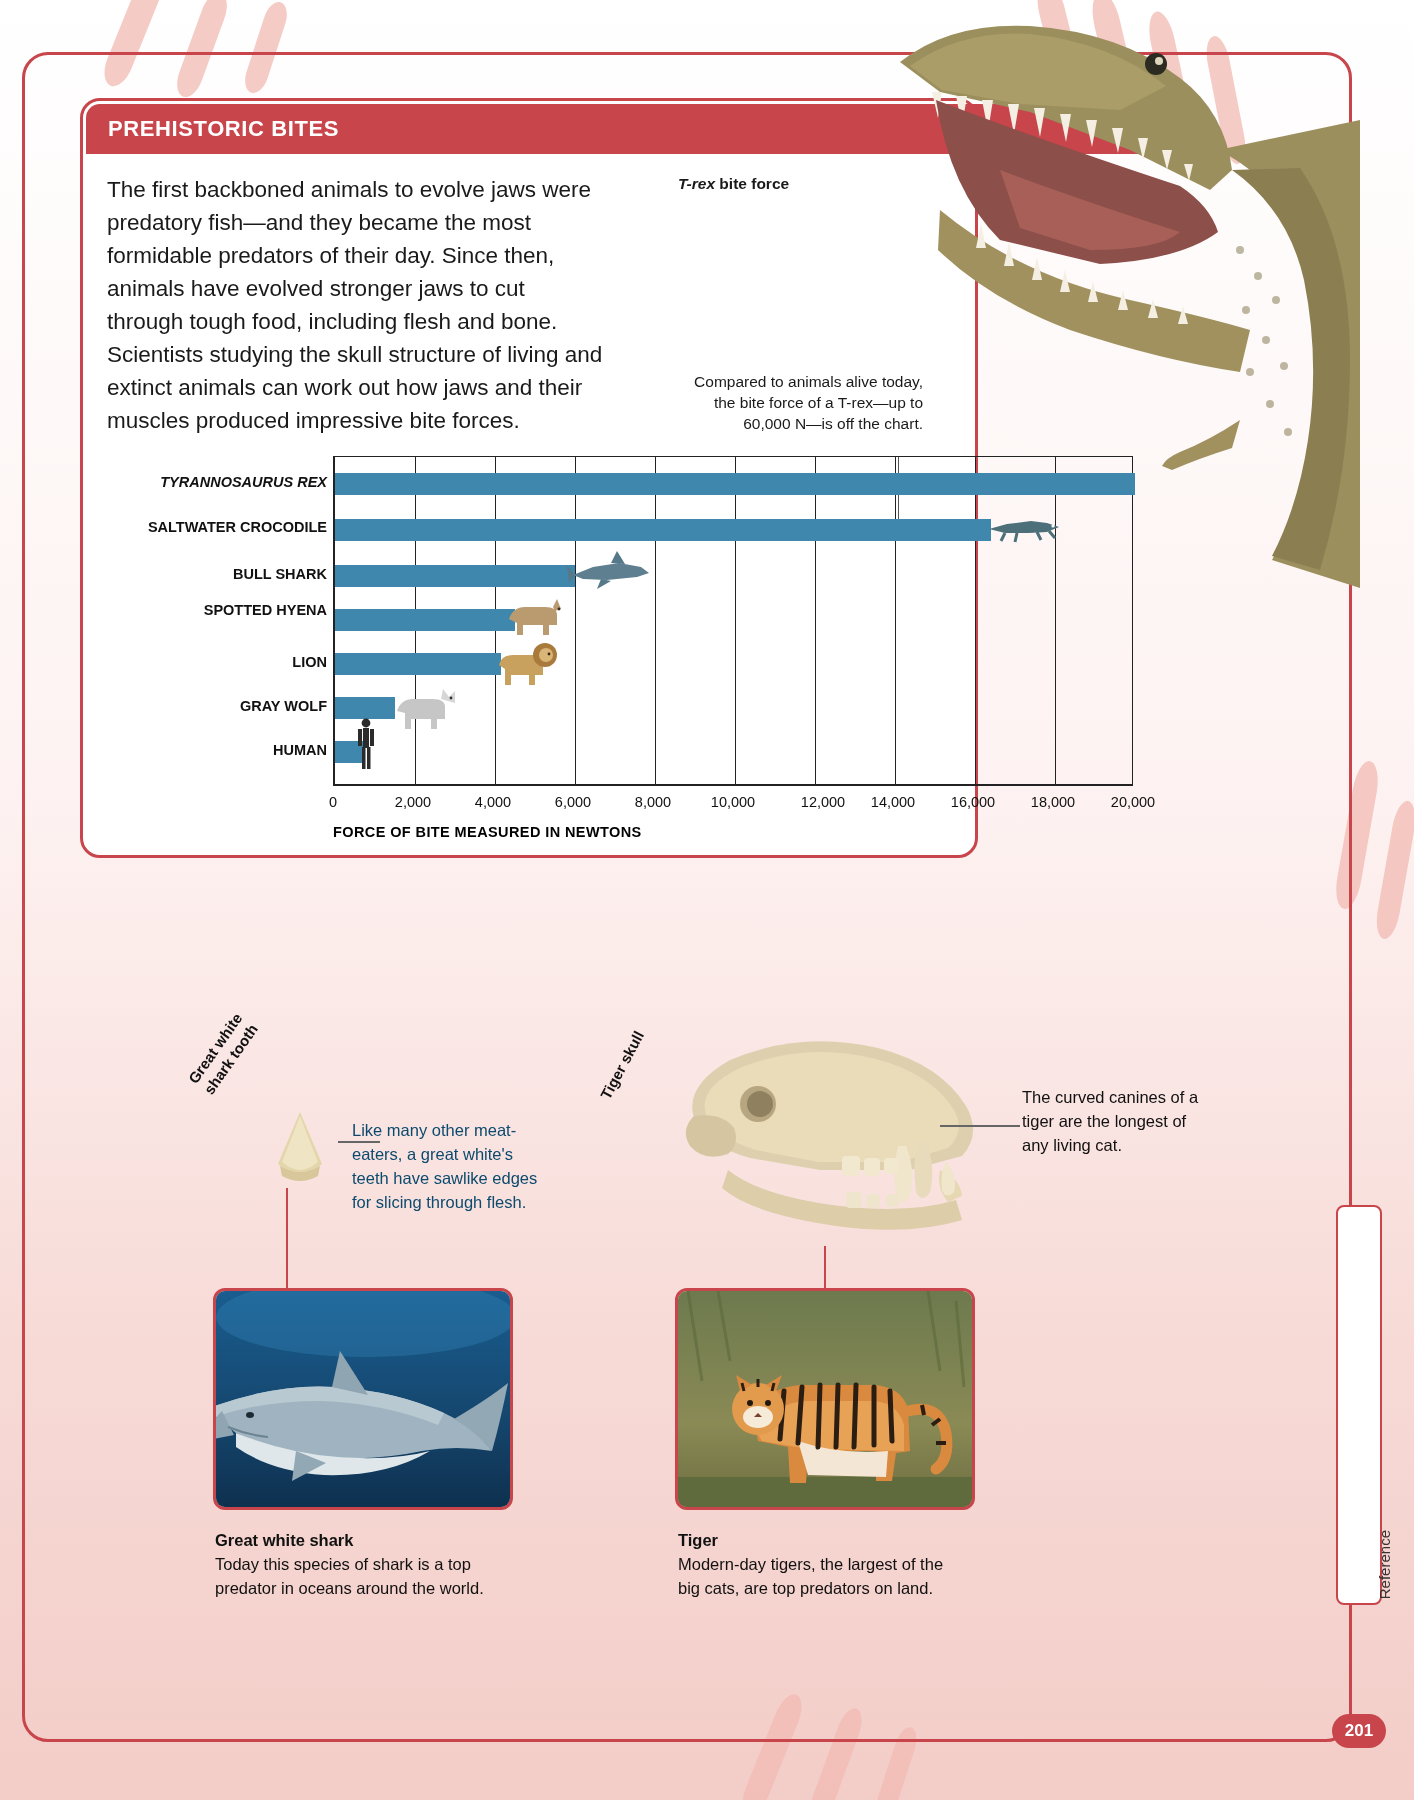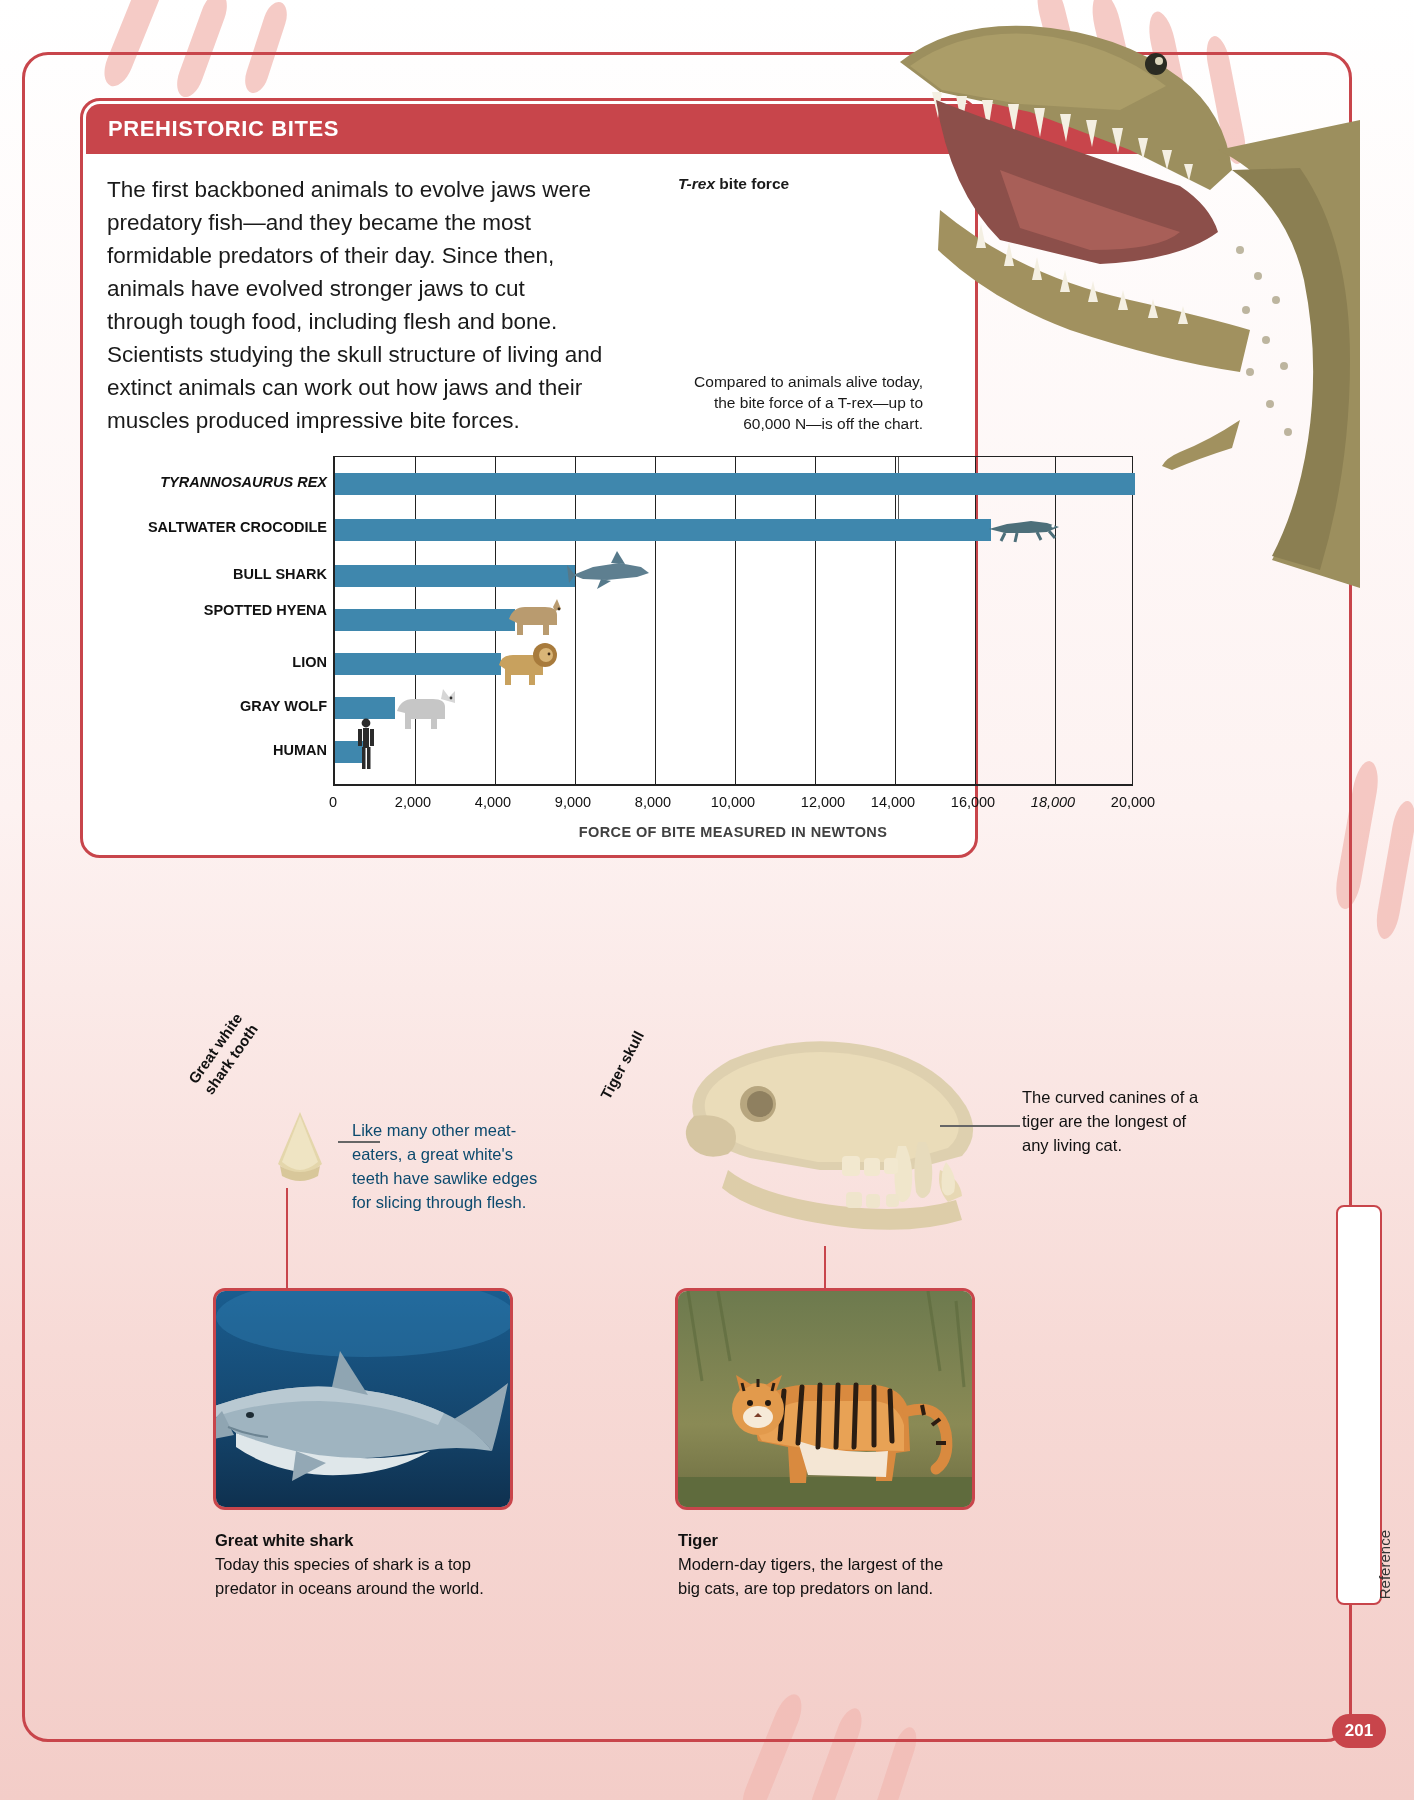--- a/index.html
+++ b/index.html
@@ -57,22 +57,22 @@
   .bar-label {
     position:absolute; right:806px; text-align:right; width:230px;
     font-size:14.5px; font-weight:bold; line-height:17px; color:#111;
   }
   .bar-label.ital { font-style:italic; }
   .xtick {
     position:absolute; top:338px; font-size:14.5px; color:#111; transform:translateX(-50%);
     white-space:nowrap;
   }
   .xaxis-title {
-    position:absolute; top:368px; left:80px; width:800px; text-align:center;
-    font-size:14.5px; font-weight:bold; letter-spacing:.4px; color:#404040;
+    position:absolute; top:368px; left:80px; width:800px; 
+    font-size:14.5px; font-weight:bold; letter-spacing:.4px; color:#000000;
   }
   
   .animal { position:absolute; }
   
   .trex-wrap { position:absolute; left:880px; top:0px; width:480px; height:600px; }
   
   .tooth-label {
     position:absolute; left:215px; top:1060px; width:120px;
     font-size:15px; font-weight:bold; color:#111; transform:rotate(-55deg);
     transform-origin:left bottom; line-height:19px;
@@ -209,27 +209,27 @@
     <div class="bar-label" style="top:63px;">SALTWATER CROCODILE</div>
     <div class="bar-label" style="top:110px;">BULL SHARK</div>
     <div class="bar-label" style="top:146px;">SPOTTED HYENA</div>
     <div class="bar-label" style="top:198px;">LION</div>
     <div class="bar-label" style="top:242px;">GRAY WOLF</div>
     <div class="bar-label" style="top:286px;">HUMAN</div>
 
     <div class="xtick" style="left:80px;">0</div>
     <div class="xtick" style="left:160px;">2,000</div>
     <div class="xtick" style="left:240px;">4,000</div>
-    <div class="xtick" style="left:320px;">9,000</div>
+    <div class="xtick" style="left:320px;">6,000</div>
     <div class="xtick" style="left:400px;">8,000</div>
     <div class="xtick" style="left:480px;">10,000</div>
     <div class="xtick" style="left:560px;margin-left:10px;">12,000</div>
     <div class="xtick" style="left:640px;">14,000</div>
     <div class="xtick" style="left:720px;">16,000</div>
-    <div class="xtick" style="left:800px;font-style:italic;">18,000</div>
+    <div class="xtick" style="left:800px;">18,000</div>
     <div class="xtick" style="left:880px;">20,000</div>
 
     <div class="xaxis-title">FORCE OF BITE MEASURED IN NEWTONS</div>
   </div>
 </div>
 
 <svg class="trex-wrap" viewBox="0 0 480 600">
 
   <path d="M10 60 Q90 10 200 24 Q300 38 360 96 Q410 146 430 230 Q450 320 430 420 Q415 500 380 560 L470 580 L470 0 L10 0 Z" fill="none"></path>
   <path d="M20 62 Q70 22 150 26 Q240 32 300 78 Q345 112 352 170 L330 190 L250 150 L150 112 L60 92 Z" fill="#9c8f5e"></path>

